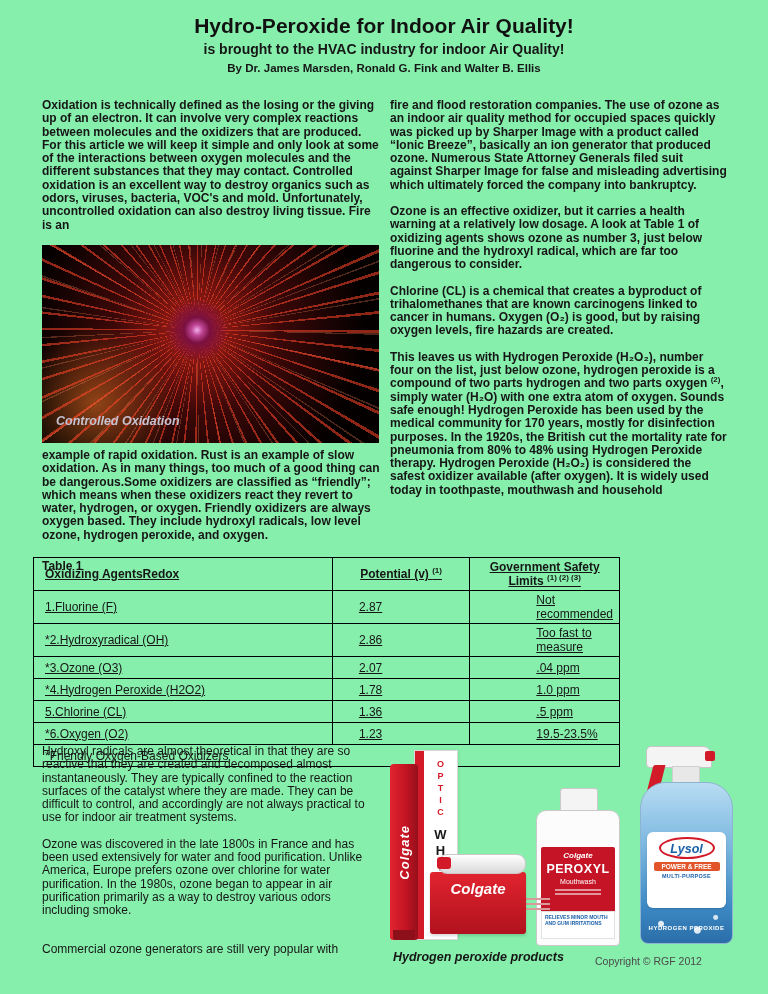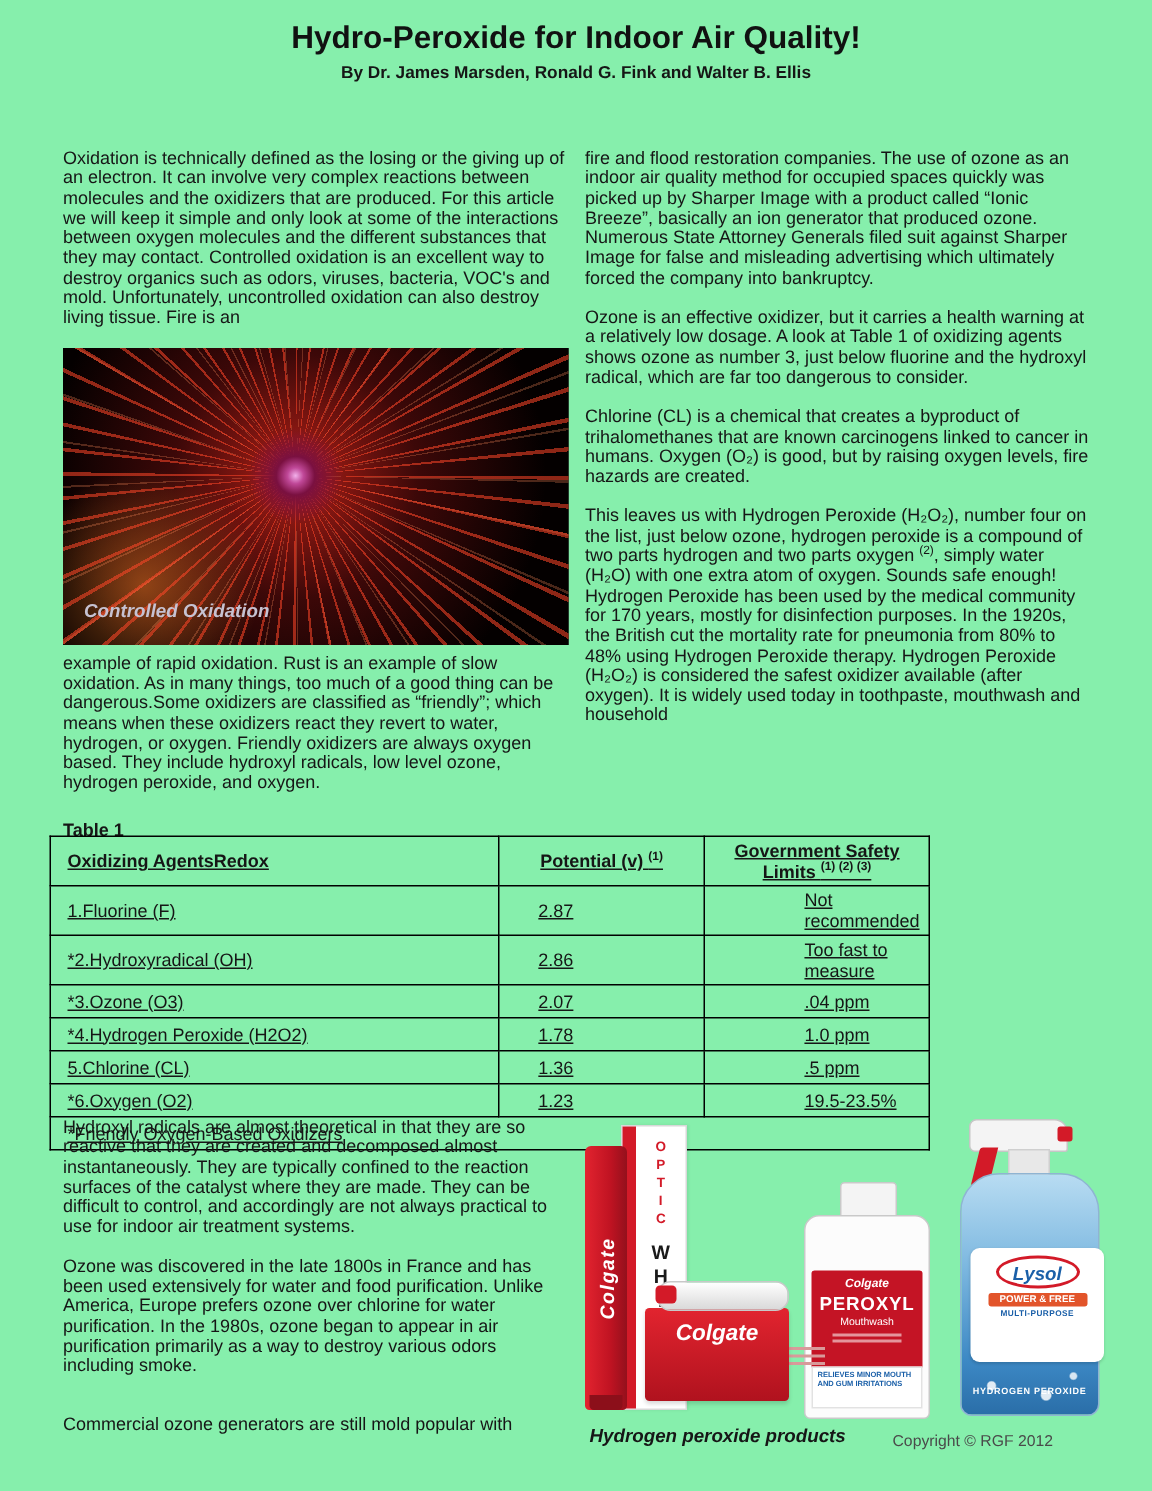--- a/index.html
+++ b/index.html
@@ -9,21 +9,21 @@
     font-family:"Liberation Sans", sans-serif; color:#161616;
   }
   
   .header { position:absolute; top:14px; left:0; right:0; text-align:center; }
   .title   { font-size:21px; font-weight:bold; margin:0; color:#111; }
   .subtitle{ font-size:14px; font-weight:bold; margin-top:3px; }
   .byline  { font-size:11.5px; font-weight:bold; margin-top:5px; }
 
   
   .col { position:absolute; width:338px; font-size:12px; line-height:13.3px; }
-  .col p { margin:0 0 13px 0; }
+  .col p { margin:0 0 13px 0;font-weight:bold; }
   .col-left  { left:42px;  top:99px; }
   .col-right { left:390px; top:99px; }
 
   .oxidation-image {
     position:relative; width:337px; height:198px; margin:2px 0 6px 0;
     background:
       radial-gradient(circle at 46% 43%, #f2b0ea 0%, #c04898 2.5%, #7a1040 6%, rgba(150,20,20,0) 15%),
       repeating-conic-gradient(from 0deg at 46% 43%, rgba(255,70,40,0.55) 0deg 0.9deg, rgba(20,0,0,0) 0.9deg 6deg),
       repeating-conic-gradient(from 3deg at 46% 43%, rgba(255,140,90,0.28) 0deg 0.5deg, rgba(20,0,0,0) 0.5deg 11deg),
       radial-gradient(circle at 16% 80%, rgba(255,130,40,0.5) 0%, rgba(120,30,10,0) 24%),
@@ -117,39 +117,40 @@
   .lysol .body {
     position:absolute; top:36px; left:0; width:93px; height:162px; box-sizing:border-box;
     background:
       radial-gradient(circle at 22% 88%, rgba(255,255,255,0.85) 2.5px, rgba(255,255,255,0) 3.5px),
       radial-gradient(circle at 62% 92%, rgba(255,255,255,0.85) 3px, rgba(255,255,255,0) 4px),
       radial-gradient(circle at 82% 84%, rgba(255,255,255,0.8) 2px, rgba(255,255,255,0) 3px),
       linear-gradient(180deg, #b8dcf2 0%, #7db8e0 38%, #3c88c4 78%, #2a6ea8 100%);
     border:1px solid #8fb4d2; border-radius:26px 26px 8px 8px;
   }
   .lysol .label {
-    position:absolute; top:86px; left:7px; width:89px; height:76px; background:#fff;
+    position:absolute; top:86px; left:7px; width:79px; height:76px; background:#fff;
     border-radius:6px; text-align:center; box-shadow:0 1px 2px rgba(0,0,0,0.15);
   }
   .lysol .logo {
     margin:5px auto 3px; width:56px; height:22px; border-radius:50%;
     background:#fff; border:2px solid #d31a28; color:#1a5fa8;
     font-style:italic; font-weight:bold; font-size:12.5px; line-height:21px; box-sizing:border-box;
   }
   .lysol .power-free { margin:1px auto 0; width:66px; background:#e2542a; color:#fff; font-weight:bold; font-size:6.5px; line-height:9px; border-radius:2px; }
   .lysol .multi { margin-top:2px; color:#1a5fa8; font-weight:bold; font-size:5.5px; letter-spacing:0.3px; }
   .lysol .hp-text { position:absolute; bottom:12px; left:0; right:0; text-align:center; color:#fff; font-weight:bold; font-size:6px; letter-spacing:0.5px; }
 </style>
 </head>
 <body>
 
 <div class="page">
 
   <div class="header">
     <h1 class="title">Hydro-Peroxide for Indoor Air Quality!</h1>
+    <div class="subtitle">is brought to the HVAC industry for indoor Air Quality!</div>
     <div class="byline">By Dr. James Marsden, Ronald G. Fink and Walter B. Ellis</div>
   </div>
 
   <div class="col col-left">
     <p>Oxidation is technically defined as the losing or the giving up of an electron.  It can involve very complex reactions between molecules and the oxidizers that are produced. For this article we will keep it simple and only look at some of the interactions between oxygen molecules and the different substances that they may contact. Controlled oxidation is an excellent way to destroy organics such as odors, viruses, bacteria, VOC's and mold. Unfortunately, uncontrolled oxidation can also destroy living tissue. Fire is an</p>
     <div class="oxidation-image">
       <span class="image-caption">Controlled Oxidation</span>
     </div>
     <p>example of rapid oxidation. Rust is an example of slow oxidation. As in many things, too much of a good thing can be dangerous.Some oxidizers are classified as “friendly”; which means when these oxidizers react they revert to water, hydrogen, or oxygen.  Friendly oxidizers are always oxygen based.  They include hydroxyl radicals, low level ozone, hydrogen peroxide, and oxygen.</p>
     <div class="table-label">Table 1</div>
@@ -205,21 +206,21 @@
         <tr>
           <td class="footnote" colspan="3">*Friendly Oxygen-Based Oxidizers</td>
         </tr>
       </tbody>
     </table>
   </div>
 
   <div class="bottom-left">
     <p>Hydroxyl radicals are almost theoretical in that they are so reactive that they are created and decomposed almost instantaneously.  They are typically confined to the reaction surfaces of the catalyst where they are made.  They can be difficult to control, and accordingly are not always practical to use for indoor air treatment systems.</p>
     <p>Ozone was discovered in the late 1800s in France and has been used extensively for water and food purification. Unlike America, Europe prefers ozone over chlorine for water purification. In the 1980s, ozone began to appear in air purification primarily as a way to destroy various odors including smoke.</p>
-    <p class="last">Commercial ozone generators are still mold popular with</p>
+    <p class="last">Commercial ozone generators are still very popular with</p>
   </div>
 
   <div class="products">
 
     <div class="colgate-tube">
       <span class="vert-up">Colgate</span>
       <span class="cap"></span>
     </div>
 
     <div class="optic-box">

